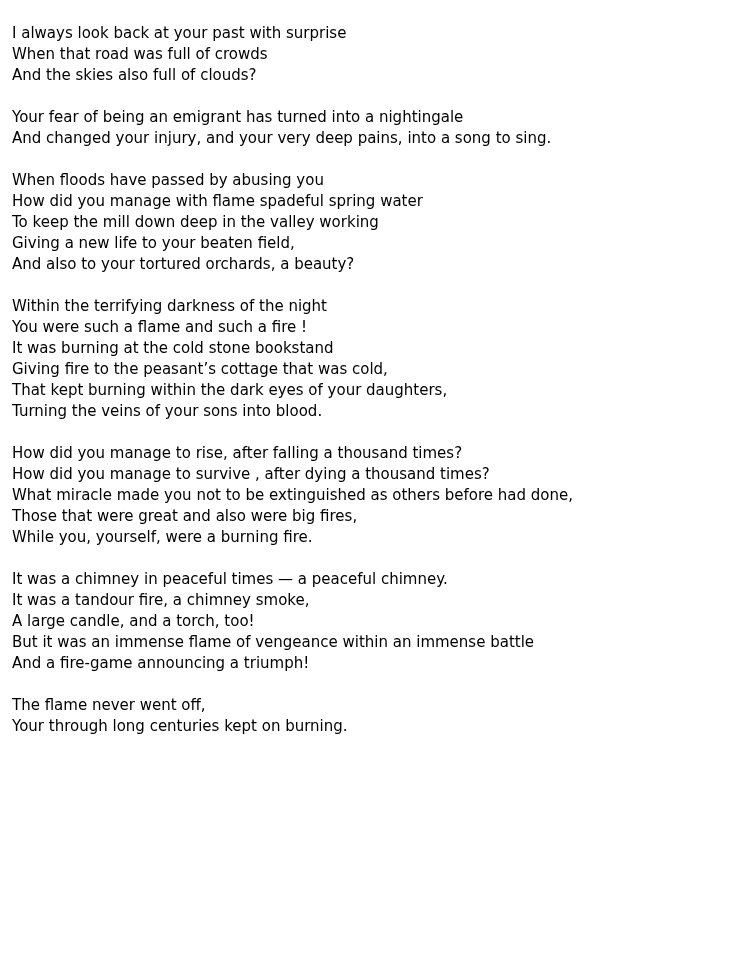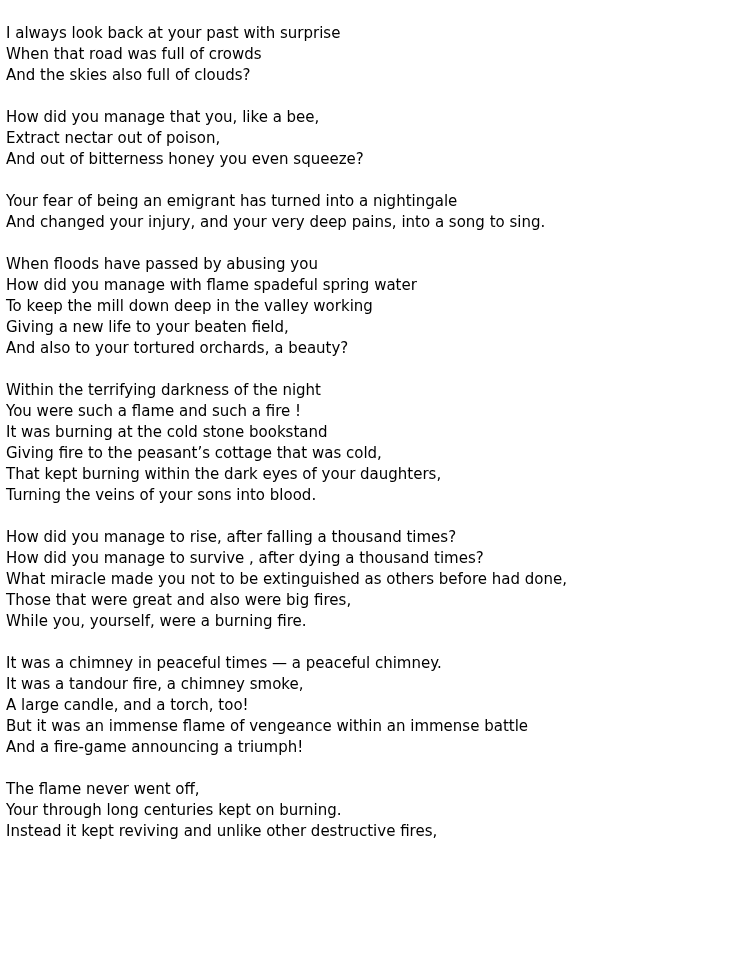--- a/index.html
+++ b/index.html
@@ -5,21 +5,21 @@
   html, body {
     margin: 0;
     padding: 0;
     background: #ffffff;
   }
   .page {
     width: 750px;
     height: 957px;
     box-sizing: border-box;
     background: #ffffff;
-    padding: 23px 10px 0 6px;
+    padding: 23px 10px 0 12px;
     overflow: hidden;
     font-family: "DejaVu Sans", "Liberation Sans", sans-serif;
     font-size: 15px;
     line-height: 21px;
     color: #000000;
   }
   .stanza {
     margin: 0 0 21px 0;
   }
   .line {
@@ -31,25 +31,20 @@
 <body>
 
 <div class="page">
 
   <div class="stanza">
     <div class="line">I always look back at your past with surprise</div>
     <div class="line">When that road was full of crowds</div>
     <div class="line">And the skies also full of clouds?</div>
   </div>
 
-  <div class="stanza">
-    <div class="line">How did you manage that you, like a bee,</div>
-    <div class="line">Extract nectar out of poison,</div>
-    <div class="line">And out of bitterness honey you even squeeze?</div>
-  </div>
 
   <div class="stanza">
     <div class="line">Your fear of being an emigrant has turned into a nightingale</div>
     <div class="line">And changed your injury, and your very deep pains, into a song to sing.</div>
   </div>
 
   <div class="stanza">
     <div class="line">When floods have passed by abusing you</div>
     <div class="line">How did you manage with flame spadeful spring water</div>
     <div class="line">To keep the mill down deep in the valley working</div>
@@ -78,16 +73,15 @@
     <div class="line">It was a chimney in peaceful times — a peaceful chimney.</div>
     <div class="line">It was a tandour fire, a chimney smoke,</div>
     <div class="line">A large candle, and a torch, too!</div>
     <div class="line">But it was an immense flame of vengeance within an immense battle</div>
     <div class="line">And a fire-game announcing a triumph!</div>
   </div>
 
   <div class="stanza">
     <div class="line">The flame never went off,</div>
     <div class="line">Your through long centuries kept on burning.</div>
-    <div class="line">Instead it kept reviving and unlike other destructive fires,</div>
   </div>
 
 </div>
 
 </body></html>

